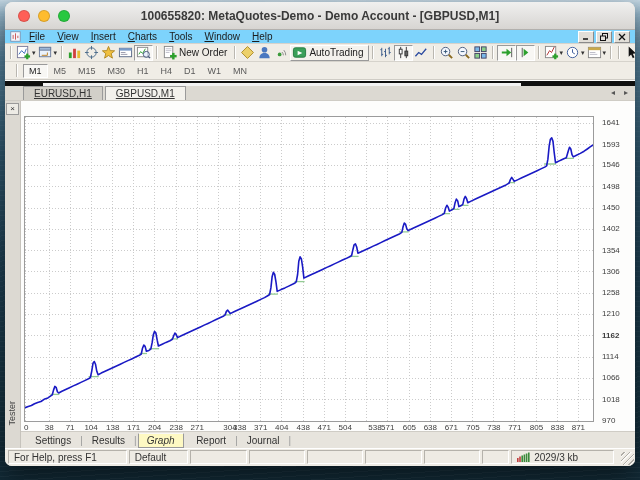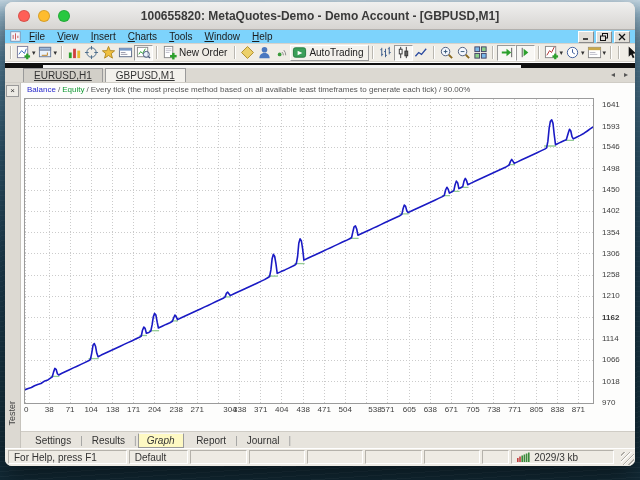--- a/index.html
+++ b/index.html
@@ -310,20 +310,32 @@
     <span class="tsep"></span>
     <span class="tsep"></span>
     <span class="tbtn">
         <svg viewBox="0 0 16 16" width="15" height="15">
           <path d="M5 1.5v11l2.6-2.4 1.8 3.9 1.8-.9-1.8-3.8 3.4-.3z" fill="#111"></path>
         </svg>
       </span>
 
   </div>
 
+  <div class="tfbar">
+    <span class="tsep" style="margin-right:5px;"></span>
+    <span class="tf pressed">M1</span>
+    <span class="tf">M5</span>
+    <span class="tf">M15</span>
+    <span class="tf">M30</span>
+    <span class="tf">H1</span>
+    <span class="tf">H4</span>
+    <span class="tf">D1</span>
+    <span class="tf">W1</span>
+    <span class="tf">MN</span>
+  </div>
 
   <div class="chart-sliver">
     <div class="inner"></div>
   </div>
 
   <div class="tabbar">
     <span class="chart-tab">
         <span>EURUSD,H1</span>
       </span>
     <span class="chart-tab active">
@@ -335,23 +347,20 @@
     </span>
   </div>
 
   <div class="tester-wrap">
     <div class="tester-strip">
       <span class="tester-close">×</span>
       <span class="tester-label">Tester</span>
     </div>
     <div class="tester-col">
       <div class="tester-main">
-        <div class="legend">
-          <span class="bal">Balance</span><span>/</span><span class="eq">Equity</span><span>/</span><span>Every tick (the most precise method based on all available least timeframes to generate each tick)</span><span>/</span><span>90.00%</span>
-        </div>
         <div class="plot">
           <svg id="graph-svg" width="568" height="304" viewBox="0 0 568 304" preserveAspectRatio="none">
               <line class="grid" x1="0" x2="568" y1="304.0" y2="304.0"></line>
               <line class="grid" x1="0" x2="568" y1="282.7" y2="282.7"></line>
               <line class="grid" x1="0" x2="568" y1="261.4" y2="261.4"></line>
               <line class="grid" x1="0" x2="568" y1="240.1" y2="240.1"></line>
               <line class="grid" x1="0" x2="568" y1="218.8" y2="218.8"></line>
               <line class="grid" x1="0" x2="568" y1="197.5" y2="197.5"></line>
               <line class="grid" x1="0" x2="568" y1="176.2" y2="176.2"></line>
               <line class="grid" x1="0" x2="568" y1="154.9" y2="154.9"></line>

